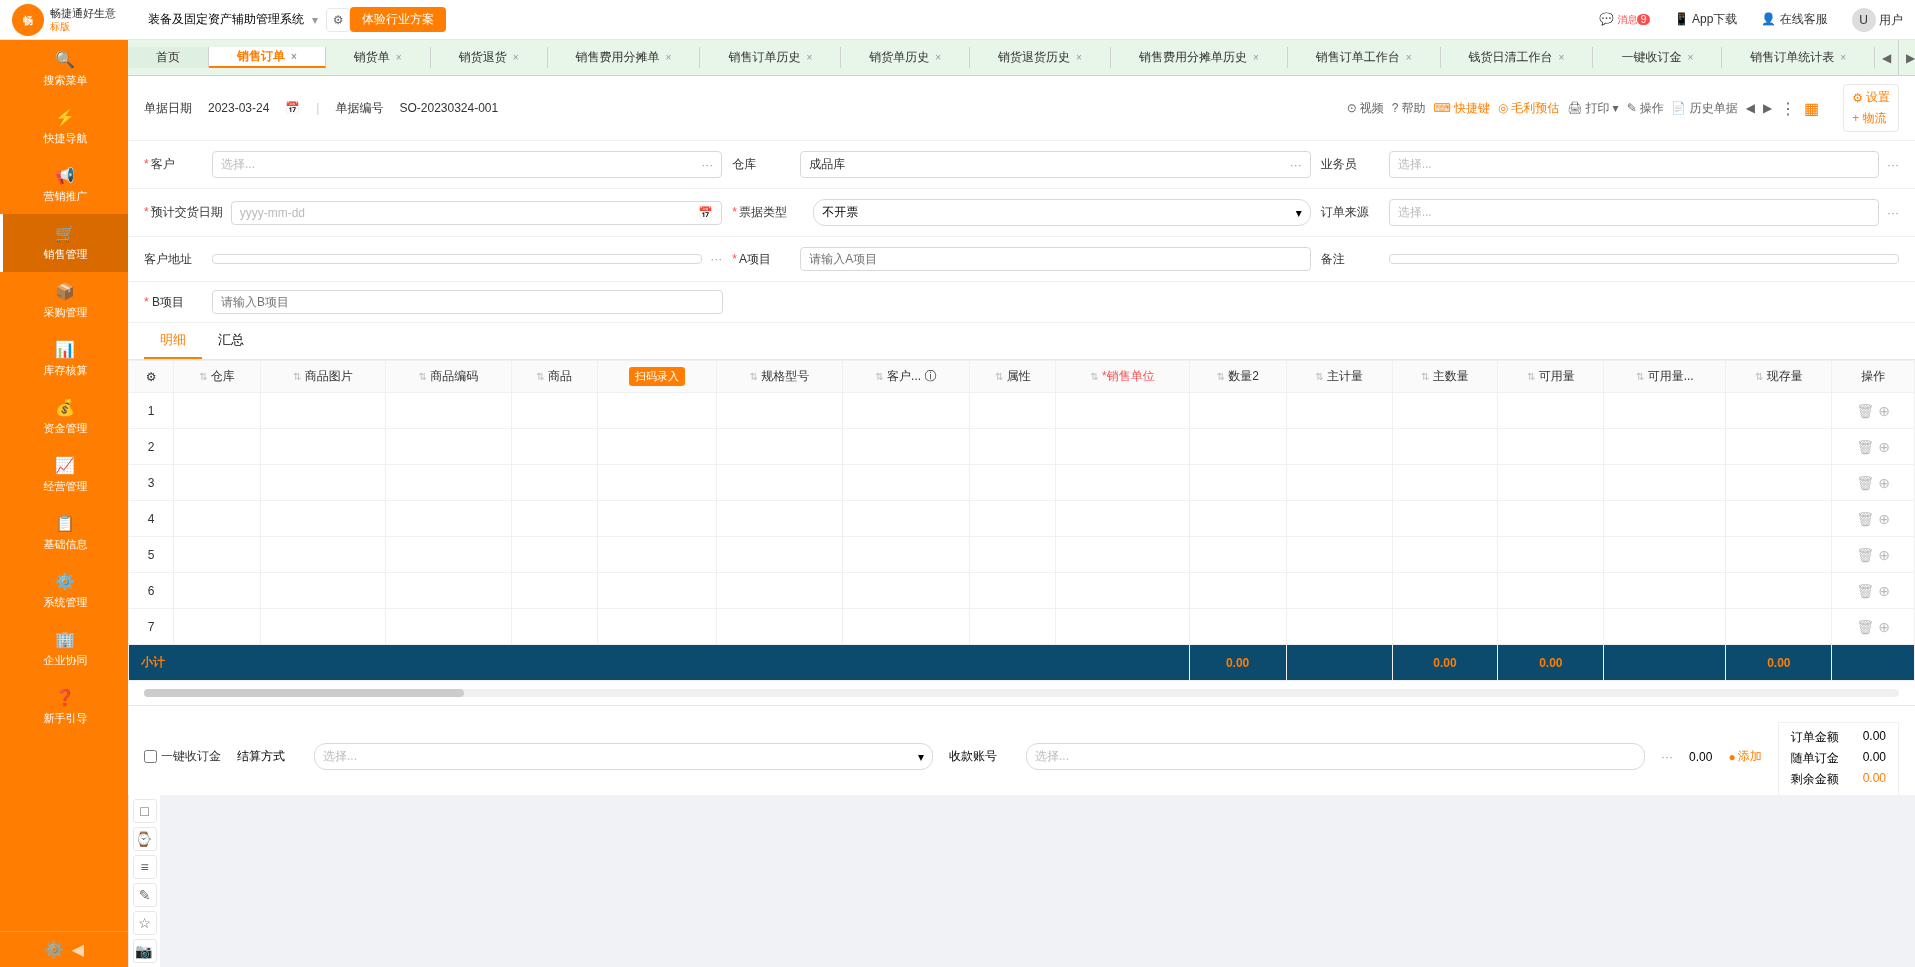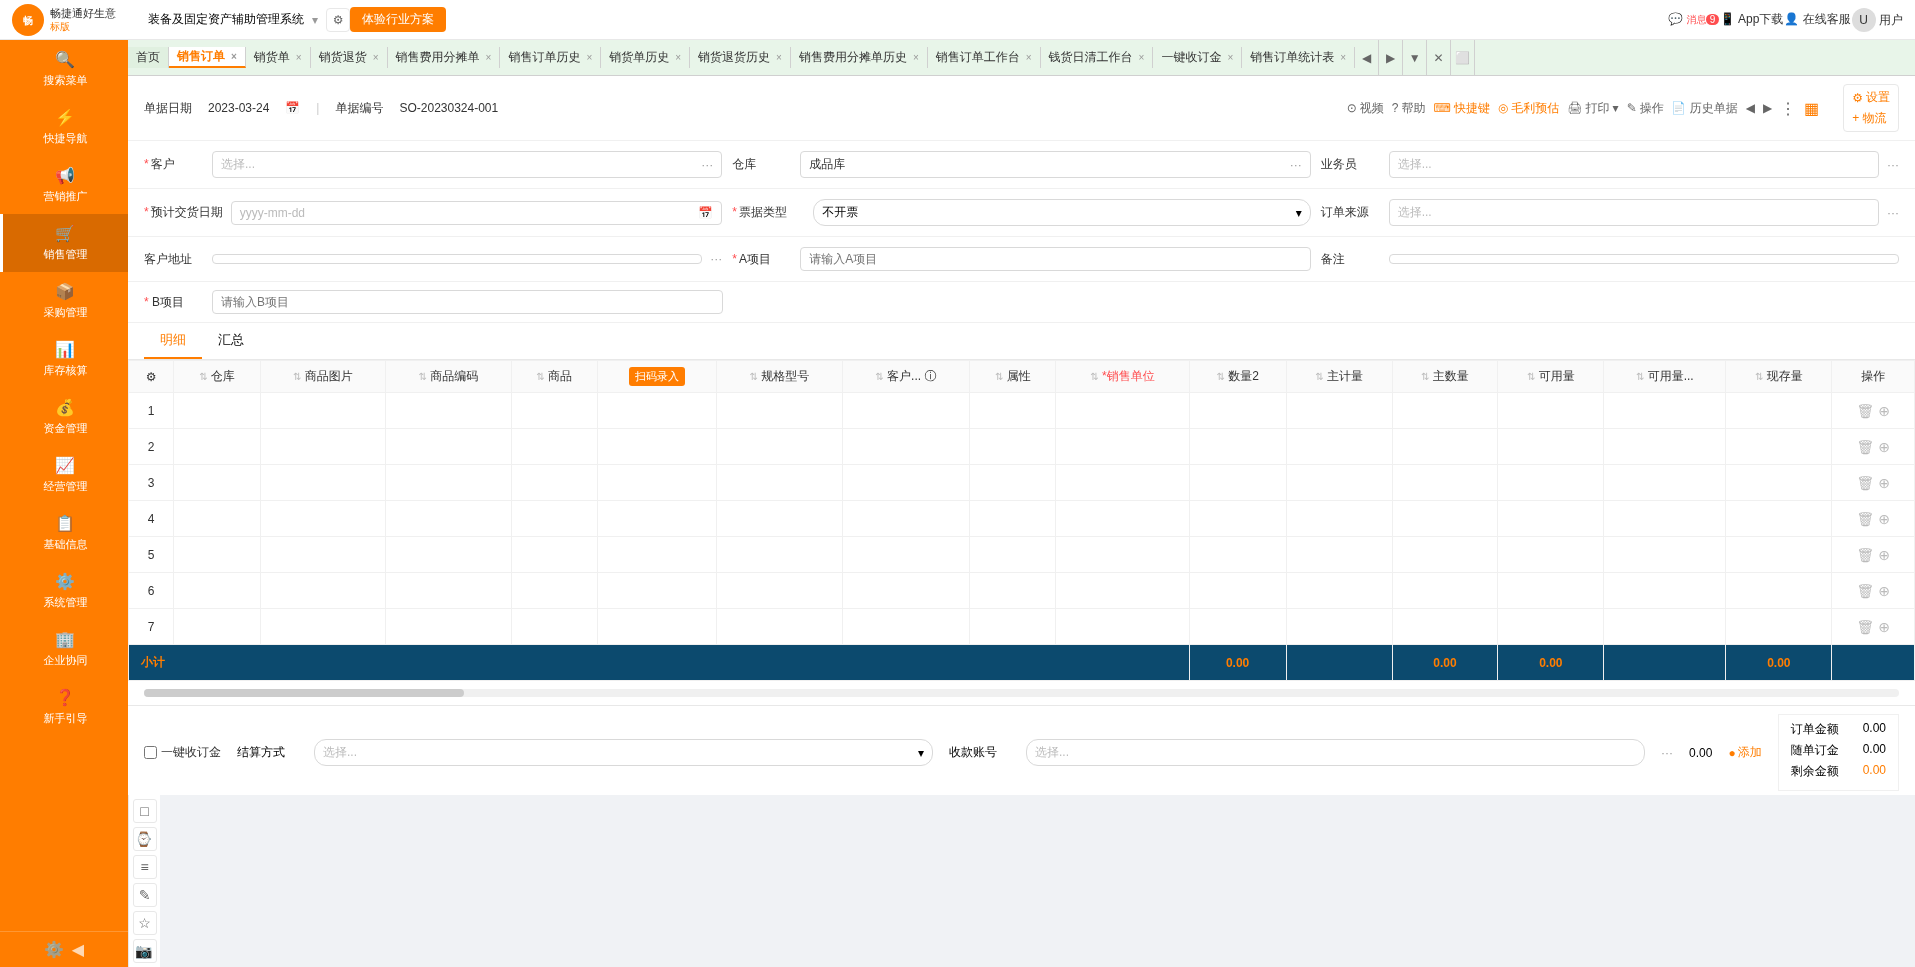--- a/index.html
+++ b/index.html
@@ -14,29 +14,29 @@
     .tab-bar { height: 36px; background: #e8f5e9; display: flex; align-items: center; border-bottom: 1px solid #d0d0d0; flex-shrink: 0; overflow: hidden; }
     .page-content { flex: 1; overflow: auto; background: #fff; padding: 0; }
 
     
     .top-bar-logo { display: flex; align-items: center; gap: 6px; width: 128px; flex-shrink: 0; }
     .logo-icon { width: 32px; height: 32px; background: #ff7d00; border-radius: 50%; display: flex; align-items: center; justify-content: center; color: white; font-weight: bold; font-size: 14px; }
     .logo-text { font-size: 11px; color: #333; line-height: 1.3; }
     .top-bar-system { display: flex; align-items: center; gap: 8px; margin-left: 8px; }
     .settings-icon { width: 24px; height: 24px; border: 1px solid #e8e8e8; border-radius: 4px; display: flex; align-items: center; justify-content: center; color: #666; cursor: pointer; }
     .trial-btn { background: #ff7d00; color: #fff; border: none; padding: 4px 12px; border-radius: 4px; cursor: pointer; font-size: 12px; }
-    .top-bar-right { margin-left: auto; display: flex; align-items: center; gap: 1px; color: #333; font-size: 12px; }
+    .top-bar-right { margin-left: auto; display: flex; align-items: center; gap: 24px; color: #333; font-size: 12px; }
     .top-bar-badge { background: #ff4d4f; color: #fff; border-radius: 10px; padding: 0 4px; font-size: 10px; margin-left: -4px; margin-top: -8px; }
     .sidebar-item { display: flex; flex-direction: column; align-items: center; padding: 10px 8px; cursor: pointer; color: #fff; font-size: 11px; gap: 4px; border-left: 3px solid transparent; }
     .sidebar-item.active { background: rgba(0,0,0,0.15); border-left-color: #fff; }
     .sidebar-icon { font-size: 16px; }
     .sidebar-bottom { margin-top: auto; display: flex; flex-direction: column; }
 
     
-    .tab-item { height: 21px; display: flex; align-items: center; padding: 0 8px; border-right: 1px solid #d0d0d0; white-space: nowrap; cursor: pointer; font-size: 12px; color: #333; flex-shrink: 0; gap: 4px; }
+    .tab-item { height: 21px; display: flex; align-items: center; padding: 0 28px; border-right: 1px solid #d0d0d0; white-space: nowrap; cursor: pointer; font-size: 12px; color: #333; flex-shrink: 0; gap: 4px; }
     .tab-item.active { background: #fff; color: #ff7d00; font-weight: bold; border-bottom: 2px solid #ff7d00; }
     .tab-item:first-child { background: #e0f0e0; }
     .tab-close { color: #999; font-size: 10px; margin-left: 2px; }
     .tab-nav-btn { width: 24px; height: 36px; display: flex; align-items: center; justify-content: center; cursor: pointer; color: #666; border-right: 1px solid #d0d0d0; flex-shrink: 0; }
 
     
     .form-header { display: flex; align-items: center; padding: 8px 16px; border-bottom: 1px solid #f0f0f0; background: #fff; gap: 16px; }
     .form-header-right { margin-left: auto; display: flex; align-items: center; gap: 8px; }
     .header-btn { display: flex; align-items: center; gap: 3px; color: #666; font-size: 12px; cursor: pointer; }
     .header-btn-orange { color: #ff7d00; }
@@ -576,21 +576,21 @@
           <div class="form-select" style="min-width:100px;">
             <span style="color:#bbb;flex:1;">选择...</span>
           </div>
           <span class="dots-btn">···</span>
           <span>0.00</span>
           <span class="add-btn">
             <span style="color:#ff7d00;">●</span>
             <span>添加</span>
           </span>
 
-          <div style="margin-left:auto;border:1px solid #f0f0f0;padding:6px 12px;font-size:12px;background:#fff;">
+          <div style="margin-left:auto;border:1px solid #f0f0f0;padding:6px 12px;font-size:12px;background:#fff;margin-top:8px;">
             <div class="summary-row">
               <span>订单金额</span>
               <span>0.00</span>
             </div>
             <div class="summary-row">
               <span>随单订金</span>
               <span>0.00</span>
             </div>
             <div class="summary-row">
               <span>剩余金额</span>

